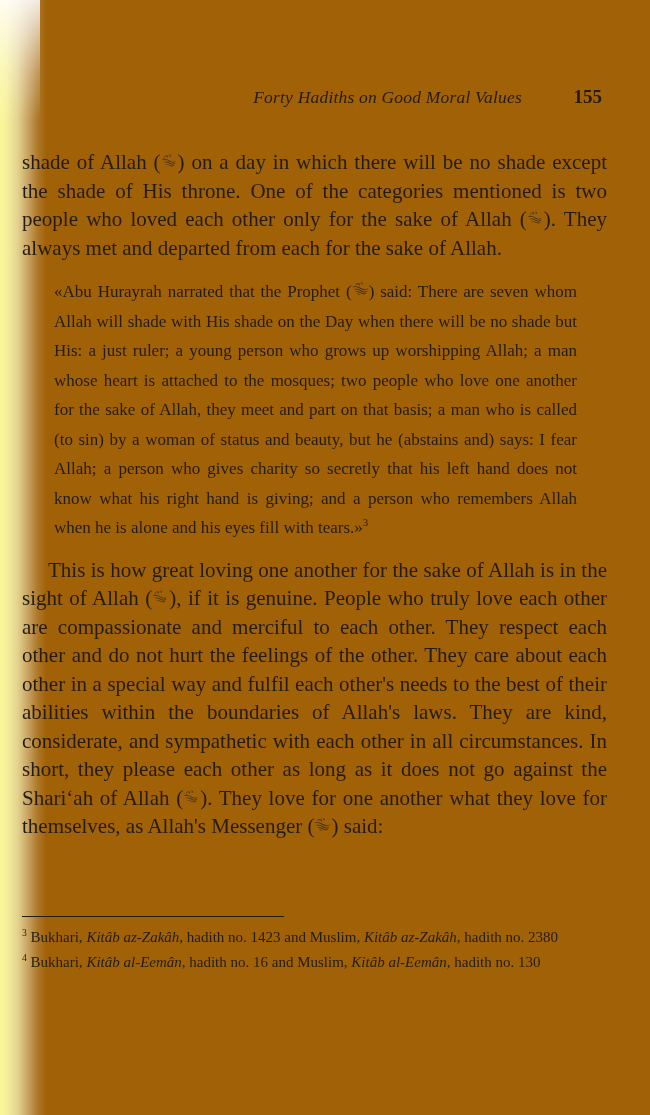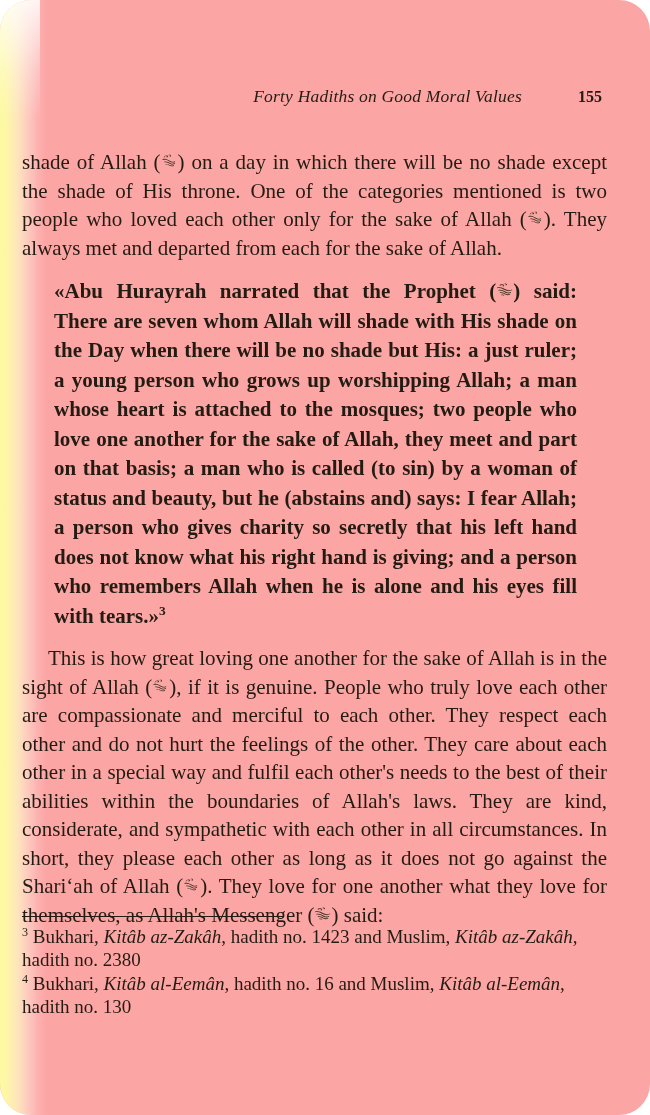--- a/index.html
+++ b/index.html
@@ -9,24 +9,23 @@
     background: #ffffff;
   }
   body {
     font-family: "Liberation Serif", "DejaVu Serif", serif;
     color: #241c12;
   }
   .page {
     position: relative;
     width: 650px;
     height: 1115px;
-    background: #fca5a5;
+    background: #a16207;
     overflow: hidden;
     box-sizing: border-box;
-    border-radius: 31px;
   }
   
   .scan-edge-glow {
     position: absolute;
     left: 0;
     top: 0;
     width: 46px;
     height: 1115px;
     background: linear-gradient(to right,
         rgba(253,253,160,0.96) 0%,
@@ -67,21 +66,21 @@
     align-items: baseline;
     justify-content: flex-end;
   }
   .running-head .rh-title {
     font-style: italic;
     font-size: 17.5px;
     letter-spacing: 0.2px;
     color: #241c12;
   }
   .running-head .rh-folio {
-    font-size: 16px;
+    font-size: 19px;
     font-weight: bold;
     margin-left: 38px;
     color: #241c12;
     min-width: 42px;
     text-align: right;
   }
 
   
   .body-block {
     position: absolute;
@@ -99,24 +98,23 @@
   }
   p.flush { text-indent: 0; }
   p.indented-first { text-indent: 26px; }
 
   .quote-block {
     margin: 8px 0 6px 0;
     padding-left: 32px;
     padding-right: 30px;
   }
   .quote-block p {
-    font-size: 21px;
+    font-size: 17px;
     line-height: 29.5px;
     text-align: justify;
-    font-weight: bold;
   }
 
   .gap-sm { height: 7px; }
   .gap-md { height: 10px; }
 
   sup {
     font-size: 0.64em;
     vertical-align: super;
     line-height: 0;
   }
@@ -141,21 +139,21 @@
     left: 22px;
     width: 585px;
   }
   .fn-rule {
     width: 262px;
     height: 0;
     border-top: 1.6px solid #241c12;
     margin: 0 0 9px 0;
   }
   .footnotes p {
-    font-size: 19px;
+    font-size: 15px;
     line-height: 22.5px;
     text-align: left;
     margin: 0 0 2px 0;
     color: #241c12;
   }
   .footnotes i { font-style: italic; }
 </style>
 </head>
 <body>
 

